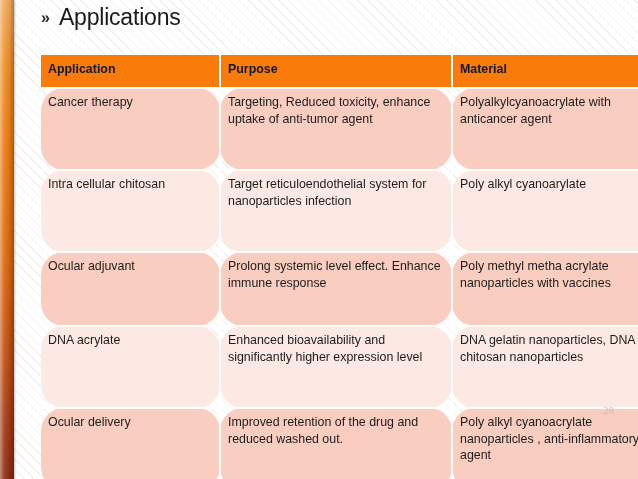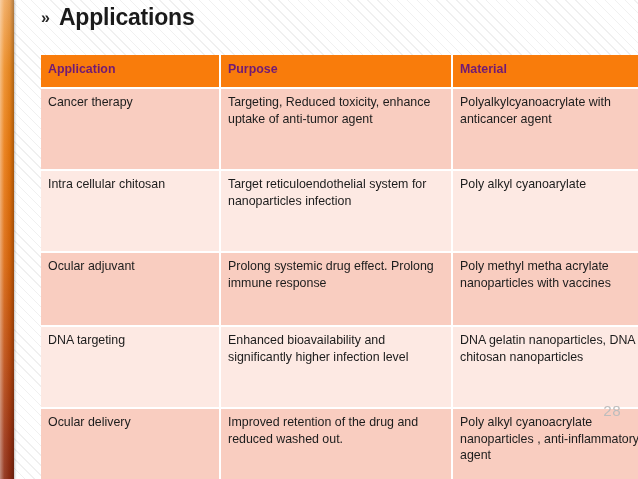--- a/index.html
+++ b/index.html
@@ -73,21 +73,21 @@
   #title-bullet {
     font-size: 16px;
     font-weight: bold;
     color: #262626;
     line-height: 1;
     position: relative;
     top: -2px;
   }
   #page-title {
     font-size: 23px;
-    font-weight: bold;
+    font-weight: normal;
     color: #1a1a1a;
     letter-spacing: -0.2px;
     line-height: 1.1;
   }
 
   
   #app-table {
     position: absolute;
     left: 41px;
     top: 55px;
@@ -103,46 +103,46 @@
     font-size: 12.4px;
     line-height: 1.33;
     color: #1c1c1c;
     text-align: left;
   }
   #app-table th:last-child, #app-table td:last-child {
     border-right: none;
   }
   #app-table thead th {
     background: #f97c0b;
-    color: #701a75;
+    color: #0f172a;
     font-weight: bold;
     font-size: 12.4px;
     height: 20px;
     padding-top: 6px;
     padding-bottom: 6px;
     border-bottom: 2px solid #ffffff;
   }
   .col-app  { width: 164px; }
   .col-purp { width: 216px; margin-top: 18px; }
   .col-mat  { width: 192px; }
 
   tbody tr.row-dark td { background: #f9cdc0; }
   tbody tr.row-light td { background: #fde9e3; }
 
-  tbody tr td { height: 62px; }
+  tbody tr td { height: 62px; border-radius: 23px; }
   tbody tr.tall td { height: 70px; }
 
   
   #page-number {
     position: absolute;
-    right: 17px;
+    right: 24px;
     top: 404px;
-    font-size: 15px;
+    font-size: 11px;
     color: #bdbdbd;
-    font-family: Liberation Mono, monospace;
+    font-family: Liberation Serif, serif;
   }
 </style>
 </head>
 <body>
 
 <div id="slide">
 
   <div id="left-bar">
     <div id="left-bar-shade"></div>
   </div>
@@ -166,26 +166,26 @@
         <td class="col-purp">Targeting, Reduced toxicity, enhance uptake of anti-tumor agent</td>
         <td class="col-mat">Polyalkylcyanoacrylate with anticancer agent</td>
       </tr>
       <tr class="row-light tall">
         <td class="col-app">Intra cellular chitosan</td>
         <td class="col-purp">Target reticuloendothelial system for nanoparticles infection</td>
         <td class="col-mat">Poly alkyl cyanoarylate</td>
       </tr>
       <tr class="row-dark">
         <td class="col-app">Ocular adjuvant</td>
-        <td class="col-purp">Prolong systemic drug effect. Prolong immune response</td>
+        <td class="col-purp">Prolong systemic level effect. Enhance immune response</td>
         <td class="col-mat">Poly methyl metha acrylate nanoparticles with vaccines</td>
       </tr>
       <tr class="row-light tall">
-        <td class="col-app">DNA targeting</td>
-        <td class="col-purp">Enhanced bioavailability and significantly higher infection level</td>
+        <td class="col-app">DNA acrylate</td>
+        <td class="col-purp">Enhanced bioavailability and significantly higher expression level</td>
         <td class="col-mat">DNA gelatin nanoparticles, DNA chitosan nanoparticles</td>
       </tr>
       <tr class="row-dark tall">
         <td class="col-app">Ocular delivery</td>
         <td class="col-purp">Improved retention of the drug and reduced washed out.</td>
         <td class="col-mat">Poly alkyl cyanoacrylate nanoparticles , anti-inflammatory agent</td>
       </tr>
     </tbody>
   </table>
 

